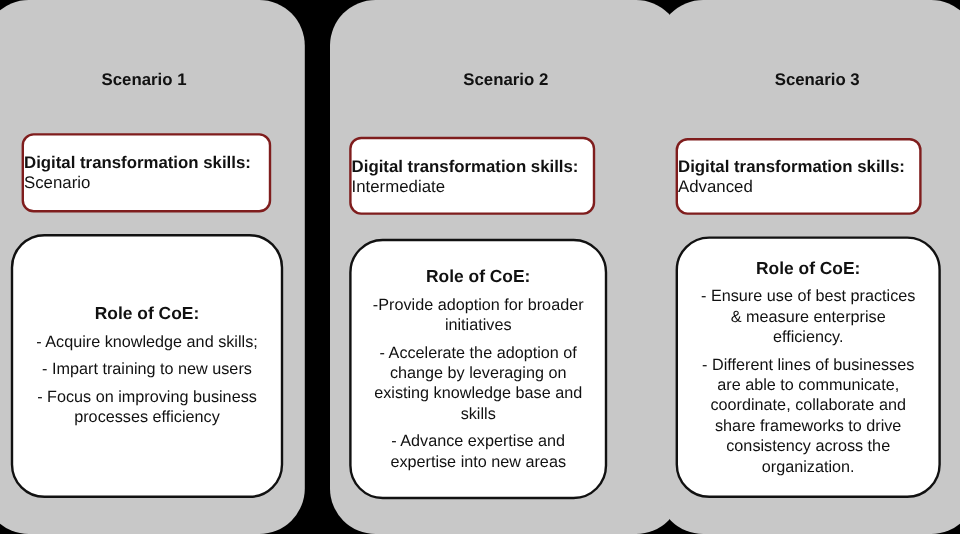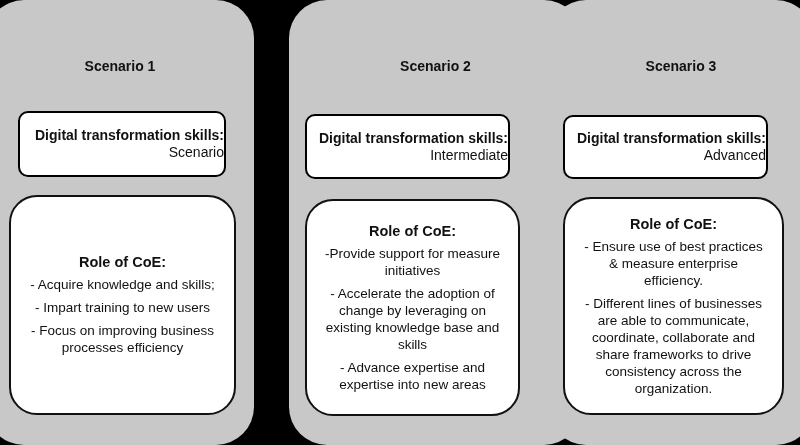--- a/index.html
+++ b/index.html
@@ -11,23 +11,23 @@
     }
     .panel {
       position: absolute; top: 0; height: 445px;
       background: #c8c8c8; border-radius: 38px;
     }
     .panel-title {
       position: absolute; top: 58px; left: 0; right: 0;
       text-align: center; font-weight: bold; font-size: 14px;
     }
     .skills-box {
-      position: absolute; background: #fff; border: 2px solid #000000;
+      position: absolute; background: #fff; border: 2px solid #7f1d1d;
       border-radius: 10px; box-sizing: border-box;
-      display: flex; flex-direction: column; justify-content: center; align-items: flex-end;
+      display: flex; flex-direction: column; justify-content: center; align-items: flex-start;
       font-size: 14px; line-height: 17px; text-align: center;
     }
     .skills-box .lbl { font-weight: bold; }
     .role-box {
       position: absolute; background: #fff; border: 2px solid #111;
       border-radius: 28px; box-sizing: border-box;
       display: flex; flex-direction: column; justify-content: center; align-items: center;
       font-size: 13.5px; line-height: 17px; text-align: center; padding: 6px 8px;
     }
     .role-box .role-title { font-weight: bold; font-size: 14.5px; margin-bottom: 5px; }
@@ -44,29 +44,29 @@
     <div>Scenario</div>
   </div>
   <div class="role-box" style="left:23px; top:195px; width:227px; height:220px;">
     <div class="role-title">Role of CoE:</div>
     <div class="item">- Acquire knowledge and skills;</div>
     <div class="item">- Impart training to new users</div>
     <div class="item" style="padding:0 10px;">- Focus on improving business processes efficiency</div>
   </div>
 </div>
 
-<div class="panel" style="left:289px; width:293px;">
+<div class="panel" style="left:275px; width:293px;">
   <div class="panel-title">Scenario 2</div>
   <div class="skills-box" style="left:16px; top:114px; width:205px; height:65px;">
     <div class="lbl">Digital transformation skills:</div>
     <div>Intermediate</div>
   </div>
   <div class="role-box" style="left:16px; top:199px; width:215px; height:217px;">
     <div class="role-title">Role of CoE:</div>
-    <div class="item" style="padding:0 8px;">-Provide support for measure initiatives</div>
+    <div class="item" style="padding:0 8px;">-Provide adoption for broader initiatives</div>
     <div class="item">- Accelerate the adoption of change by leveraging on existing knowledge base and skills</div>
     <div class="item" style="padding:0 14px;">- Advance expertise and expertise into new areas</div>
   </div>
 </div>
 
 <div class="panel" style="left:548px; width:266px;">
   <div class="panel-title">Scenario 3</div>
   <div class="skills-box" style="left:15px; top:115px; width:205px; height:64px;">
     <div class="lbl">Digital transformation skills:</div>
     <div>Advanced</div>

